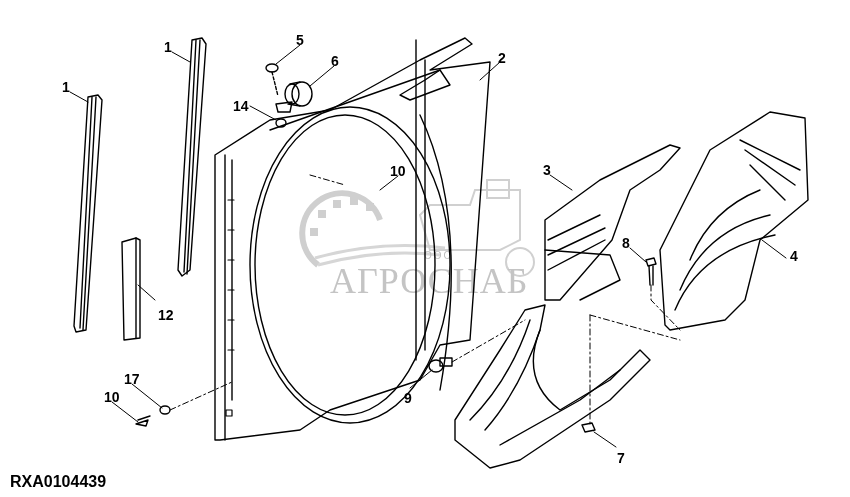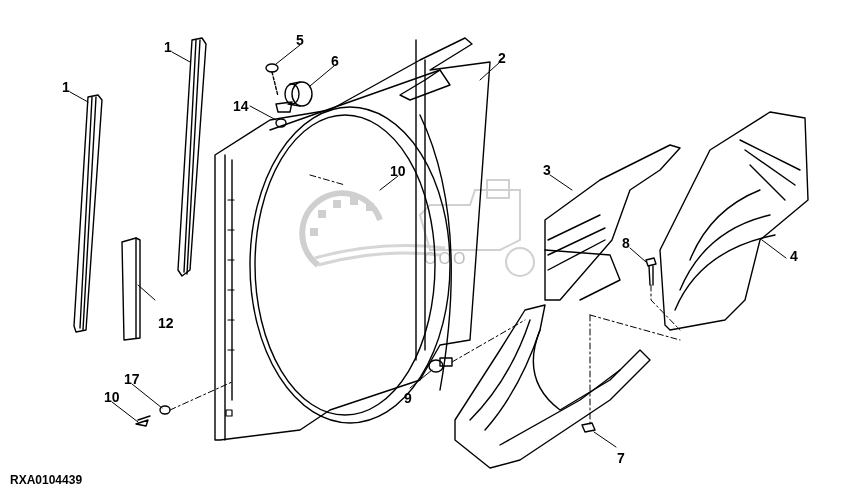--- a/index.html
+++ b/index.html
@@ -1,26 +1,26 @@
 <!DOCTYPE html>
 <html><head>
 <meta charset="utf-8">
 <style>
   html, body { margin:0; padding:0; background:#ffffff; }
   body { width:850px; height:497px; overflow:hidden; position:relative;
          font-family:"Liberation Sans", sans-serif; }
   #stage { position:absolute; left:0; top:0; width:850px; height:497px; }
   .callout { position:absolute; font-weight:bold; font-size:14px; color:#000;
              font-family:"Liberation Sans", sans-serif; line-height:14px; }
-  .figid { position:absolute; left:10px; top:473px; font-weight:bold; font-size:12px;
+  .figid { position:absolute; left:10px; top:473px; font-weight:bold; font-size:16px;
            color:#000; font-family:"Liberation Sans", sans-serif; }
   .wm-text { position:absolute; left:330px; top:260px; font-family:"Liberation Serif", serif;
              font-size:36px; color:#c4c4c4; letter-spacing:1px; }
   .wm-ooo { position:absolute; left:424px; top:250px; font-family:"Liberation Sans", sans-serif;
-            font-size:16px; color:#bdbdbd; letter-spacing:2px;text-align:center; }
+            font-size:10px; color:#bdbdbd; letter-spacing:2px;text-align:center; }
 </style>
 </head>
 <body>
 
 <div id="stage">
 
   <svg width="850" height="497" style="position:absolute;left:0;top:0">
     <g fill="none" stroke="#cfcfcf" stroke-width="6">
       <path d="M318 265 A40 40 0 1 1 380 220"></path>
     </g>
@@ -35,20 +35,21 @@
       <path d="M315 258 Q380 240 445 248"></path>
       <path d="M318 265 Q380 248 440 255"></path>
     </g>
     <g fill="none" stroke="#d0d0d0" stroke-width="2">
       <path d="M420 215 L430 205 L470 205 L475 190 L520 190 L520 240 L500 250 L430 250 Z"></path>
       <rect x="487" y="180" width="22" height="18"></rect>
       <circle cx="520" cy="262" r="14"></circle>
     </g>
   </svg>
   <div class="wm-ooo">ООО</div>
+  <div class="wm-text">АГРОСНАБ</div>
 
   <svg width="850" height="497" style="position:absolute;left:0;top:0">
     <g fill="none" stroke="#000" stroke-width="1.4" stroke-linejoin="round" stroke-linecap="round">
 
       <g>
         <path d="M88 97 L98 95 L102 100 L86 330 L76 332 L74 326 Z"></path>
         <path d="M92 97 L80 328"></path>
           <path d="M96 97 L83 330"></path>
       </g>
 
@@ -162,20 +163,20 @@
   <div class="callout" style="left:62px;top:80px">1</div>
   <div class="callout" style="left:164px;top:40px">1</div>
   <div class="callout" style="left:296px;top:33px">5</div>
   <div class="callout" style="left:331px;top:54px">6</div>
   <div class="callout" style="left:233px;top:99px">14</div>
   <div class="callout" style="left:498px;top:51px">2</div>
   <div class="callout" style="left:390px;top:164px">10</div>
   <div class="callout" style="left:543px;top:163px">3</div>
   <div class="callout" style="left:622px;top:236px">8</div>
   <div class="callout" style="left:790px;top:249px">4</div>
-  <div class="callout" style="left:158px;top:316px">12</div>
+  <div class="callout" style="left:158px;top:308px">12</div>
   <div class="callout" style="left:124px;top:372px">17</div>
   <div class="callout" style="left:104px;top:390px">10</div>
   <div class="callout" style="left:404px;top:391px">9</div>
   <div class="callout" style="left:617px;top:451px">7</div>
 
   <div class="figid">RXA0104439</div>
 </div>
 
 </body></html>

